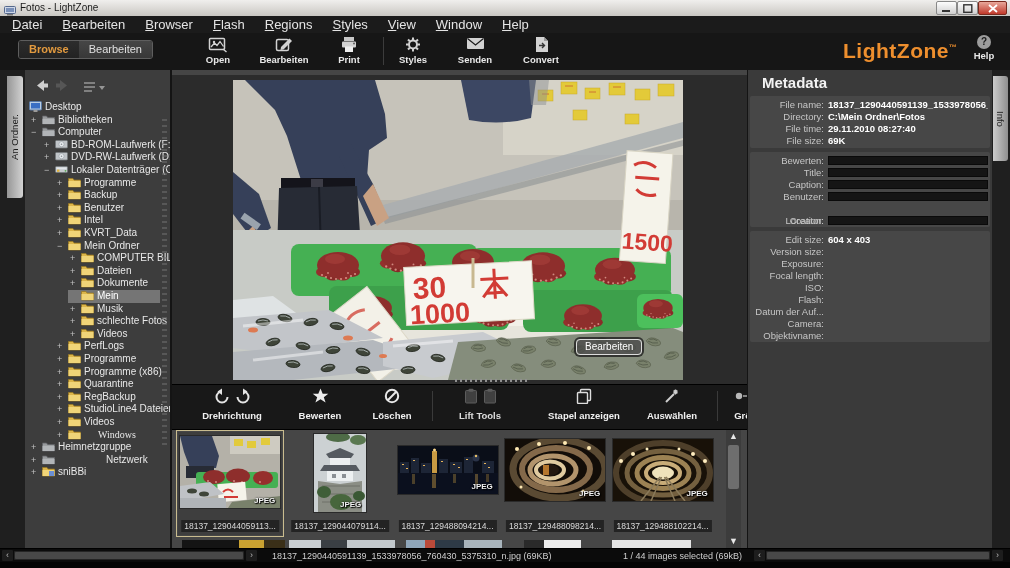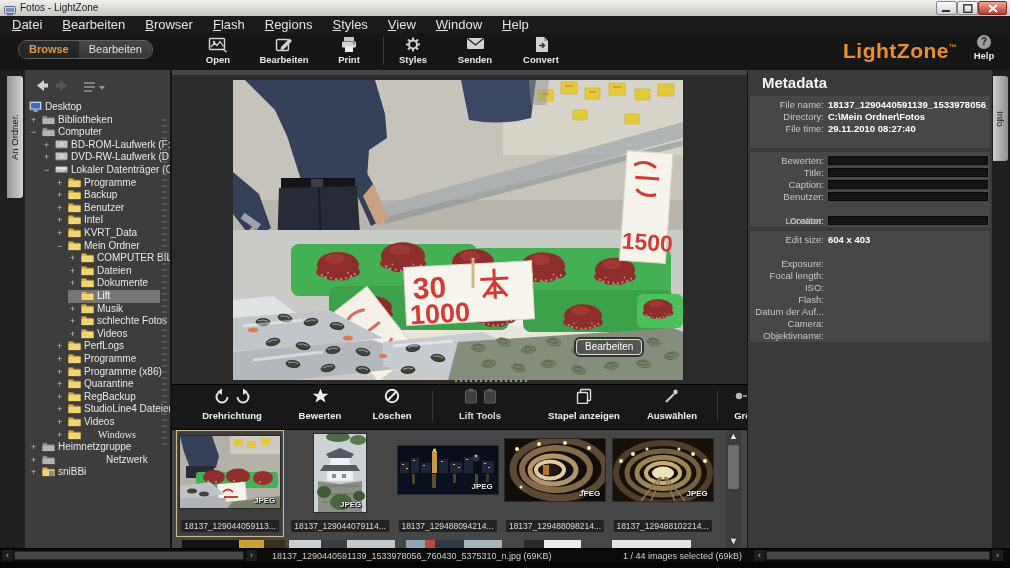--- a/index.html
+++ b/index.html
@@ -14,21 +14,21 @@
   .winbtn{position:absolute;top:1px;height:12px;border:1px solid #888;border-radius:2px;
     background:linear-gradient(#fdfdfd,#cfcfcf);display:flex;align-items:center;justify-content:center;}
   .winbtn.close{background:linear-gradient(#e8a89a,#c0392b);border-color:#7a2a1e;}
   
   #menubar{position:absolute;left:0;top:16px;width:1010px;height:17px;background:#1b1b1b;
     display:flex;align-items:center;padding-left:2px;box-sizing:border-box;}
   .menu-item{display:inline-block;color:#e4e4e4;font-size:13px;padding:4px 10px;}
   .menu-item::first-letter{text-decoration:underline;}
   
   #toolbar{position:absolute;left:0;top:33px;width:1010px;height:37px;background:#161616;border-bottom:1px solid #000;}
-  #viewtabs{position:absolute;left:18px;top:7px;display:flex;border:1px solid #5e5e5e;border-radius:9px;overflow:hidden;}
+  #viewtabs{position:absolute;left:18px;top:7px;display:flex;border:1px solid #5e5e5e;border-radius:3px;overflow:hidden;}
   .viewtab{font-size:11px;padding:2px 10px 3px;background:linear-gradient(#464646,#383838);color:#e0e0e0;}
   .viewtab.active{background:linear-gradient(#2c2c2c,#232323);color:#e29a3f;font-weight:bold;}
   .toolbtn{position:absolute;top:3px;width:64px;text-align:center;}
   .toolbtn .ticon{height:17px;}
   .toollabel{font-size:9.5px;font-weight:bold;color:#e8e8e8;margin-top:1px;white-space:nowrap;}
   #tooldiv{position:absolute;left:383px;top:4px;width:1px;height:28px;background:#3c3c3c;}
   #logo{position:absolute;left:843px;top:6px;font-size:21px;font-weight:bold;color:#ee8f2e;letter-spacing:.5px;}
   #logo sup{font-size:8px;}
   #helpbtn{position:absolute;left:966px;top:2px;width:36px;text-align:center;}
   .helpcircle{width:14px;height:14px;border-radius:50%;background:#9d9d9d;color:#1c1c1c;font-size:10px;
@@ -349,21 +349,21 @@
               <path d="M0.5 4 h12 v6 h-12 z" fill="#f0d478"></path>
             </svg></span>
           <span class="tlbl" style="left: 72px;">Dokumente</span>
         </div>
         <div class="treerow" style="top: 220px;">
           <div class="rowhl" style="left: 43px; right: 10px;"></div>
           <span class="ticn" style="left: 56px;"><svg width="13" height="11">
               <path d="M0.5 1.5 h4.4 l1.2 1.6 h6.4 v6.9 h-12 z" fill="#dcb54a" stroke="#9a7a24" stroke-width="0.8"></path>
               <path d="M0.5 4 h12 v6 h-12 z" fill="#f0d478"></path>
             </svg></span>
-          <span class="tlbl" style="left: 72px; color: rgb(255, 255, 255);">Lift</span>
+          <span class="tlbl" style="left: 72px; color: rgb(255, 255, 255);">Mein</span>
         </div>
         <div class="treerow" style="top: 232.6px;">
           <span class="exp" style="left: 45px;">+</span>
           <span class="ticn" style="left: 56px;"><svg width="13" height="11">
               <path d="M0.5 1.5 h4.4 l1.2 1.6 h6.4 v6.9 h-12 z" fill="#dcb54a" stroke="#9a7a24" stroke-width="0.8"></path>
               <path d="M0.5 4 h12 v6 h-12 z" fill="#f0d478"></path>
             </svg></span>
           <span class="tlbl" style="left: 72px;">Musik</span>
         </div>
         <div class="treerow" style="top: 245.2px;">
@@ -853,20 +853,24 @@
             <span class="mvalue">18137_1290440591139_1533978056_7</span>
           </div>
           <div class="metarow" style="top: 15px;">
             <span class="mlabel">Directory:</span>
             <span class="mvalue">C:\Mein Ordner\Fotos</span>
           </div>
           <div class="metarow" style="top: 27px;">
             <span class="mlabel">File time:</span>
             <span class="mvalue">29.11.2010 08:27:40</span>
           </div>
+          <div class="metarow" style="top: 39px;">
+            <span class="mlabel">File size:</span>
+            <span class="mvalue">69K</span>
+          </div>
         </div>
         <div class="metasec" style="top: 82px; height: 75px;">
           <div class="metarow" style="top: 3px;">
             <span class="mlabel">Bewerten:</span>
             <input class="minput" type="text" style="">
           </div>
           <div class="metarow" style="top: 15px;">
             <span class="mlabel">Title:</span>
             <input class="minput" type="text" style="">
           </div>
@@ -884,20 +888,24 @@
           </div>
           <div class="metarow" style="top: 63px;">
             <span class="mlabel">Location:</span>
             <input class="minput" type="text" style="">
           </div>
         </div>
         <div class="metasec" style="top: 161px; height: 111px;">
           <div class="metarow" style="top: 3px;">
             <span class="mlabel">Edit size:</span>
             <span class="mvalue">604 x 403</span>
+          </div>
+          <div class="metarow" style="top: 15px;">
+            <span class="mlabel">Version size:</span>
+            <span class="mvalue"></span>
           </div>
           <div class="metarow" style="top: 27px;">
             <span class="mlabel">Exposure:</span>
             <span class="mvalue"></span>
           </div>
           <div class="metarow" style="top: 39px;">
             <span class="mlabel">Focal length:</span>
             <span class="mvalue"></span>
           </div>
           <div class="metarow" style="top: 51px;">

